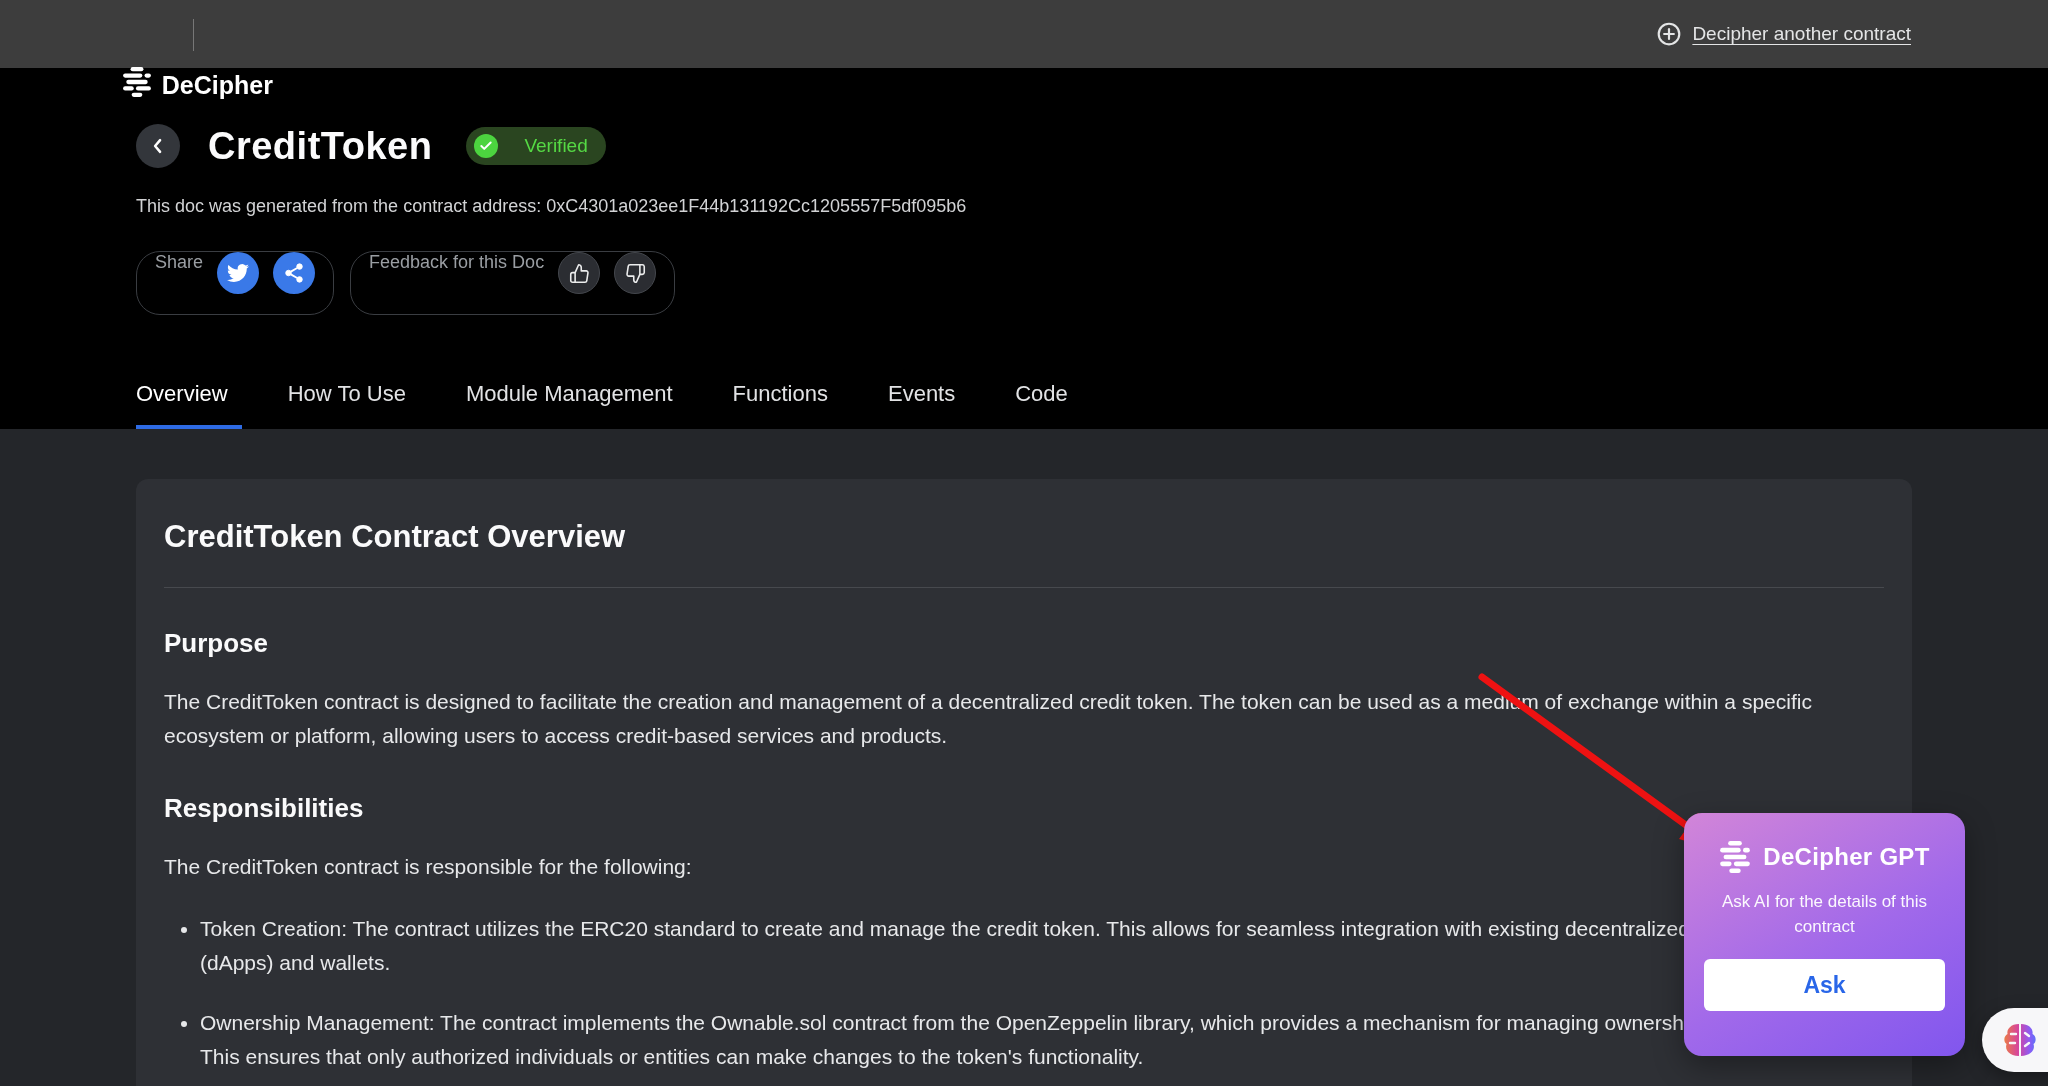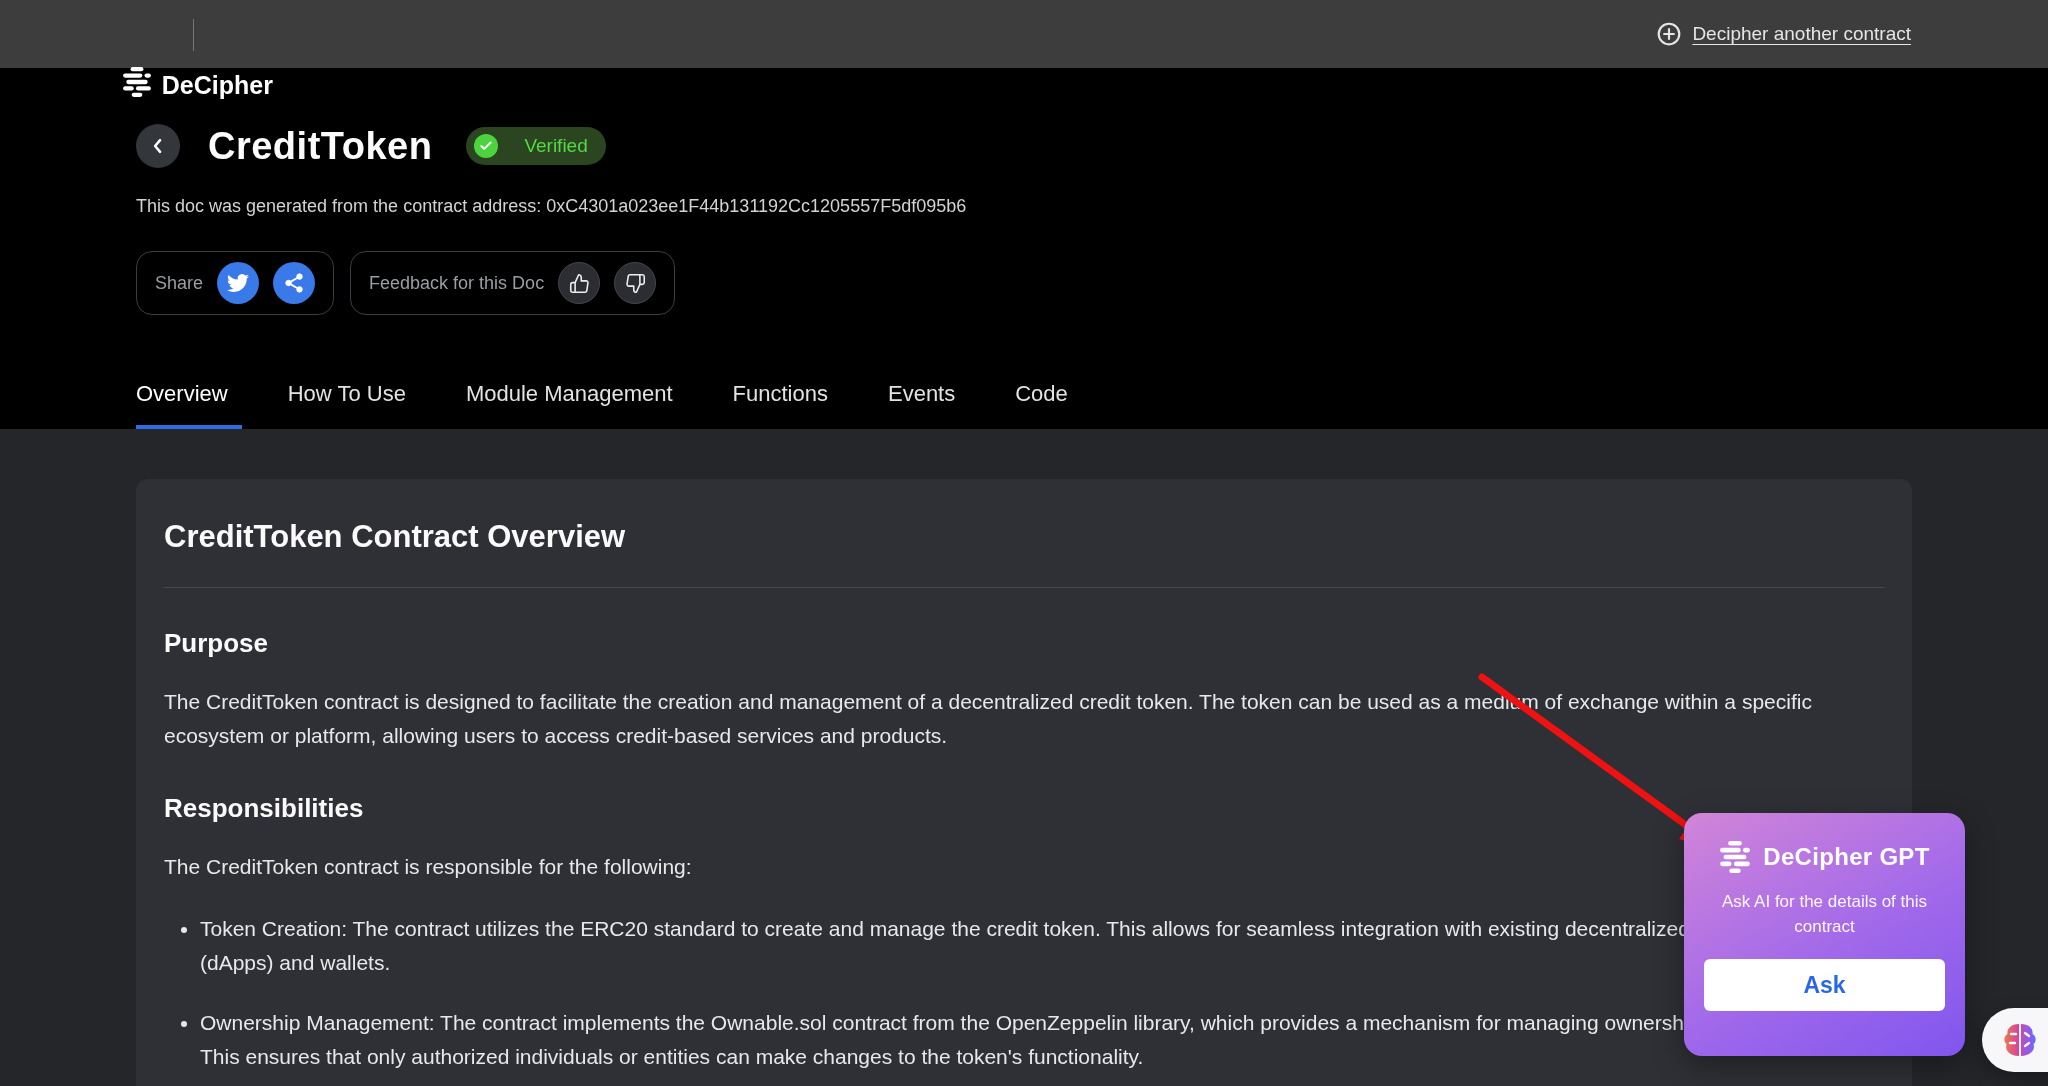--- a/index.html
+++ b/index.html
@@ -40,22 +40,22 @@
     background:#2a4520; border-radius:999px; padding:7px 18px 7px 8px;
     margin-left:6px;
   }
   .verified-dot { width:24px; height:24px; border-radius:50%; background:#4cd43f; display:flex; align-items:center; justify-content:center; }
   .verified-text { color:#55d944; font-size:19px; }
 
   .address-note { margin-top:28px; font-size:18px; color:#d2d3d5; }
 
   .share-row { margin-top:34px; display:flex; gap:16px; }
   .pill-box {
-    display:flex; align-items:center; gap:14px;
-    border:1px solid #3a3d42; border-radius:16px;
+    display:flex; gap:14px;
+    border:1px solid #3a3d42; border-radius:24px;
     height:64px; padding:0 18px;
   }
   .muted-label { color:#9a9ea3; font-size:18px; }
   .circle-btn {
     width:42px; height:42px; border-radius:50%; border:none; cursor:pointer;
     display:flex; align-items:center; justify-content:center;
   }
   .circle-btn.blue { background:#3a79e8; }
   .circle-btn.ghost { background:#2b2d32; border:1px solid #44474d; }
 

